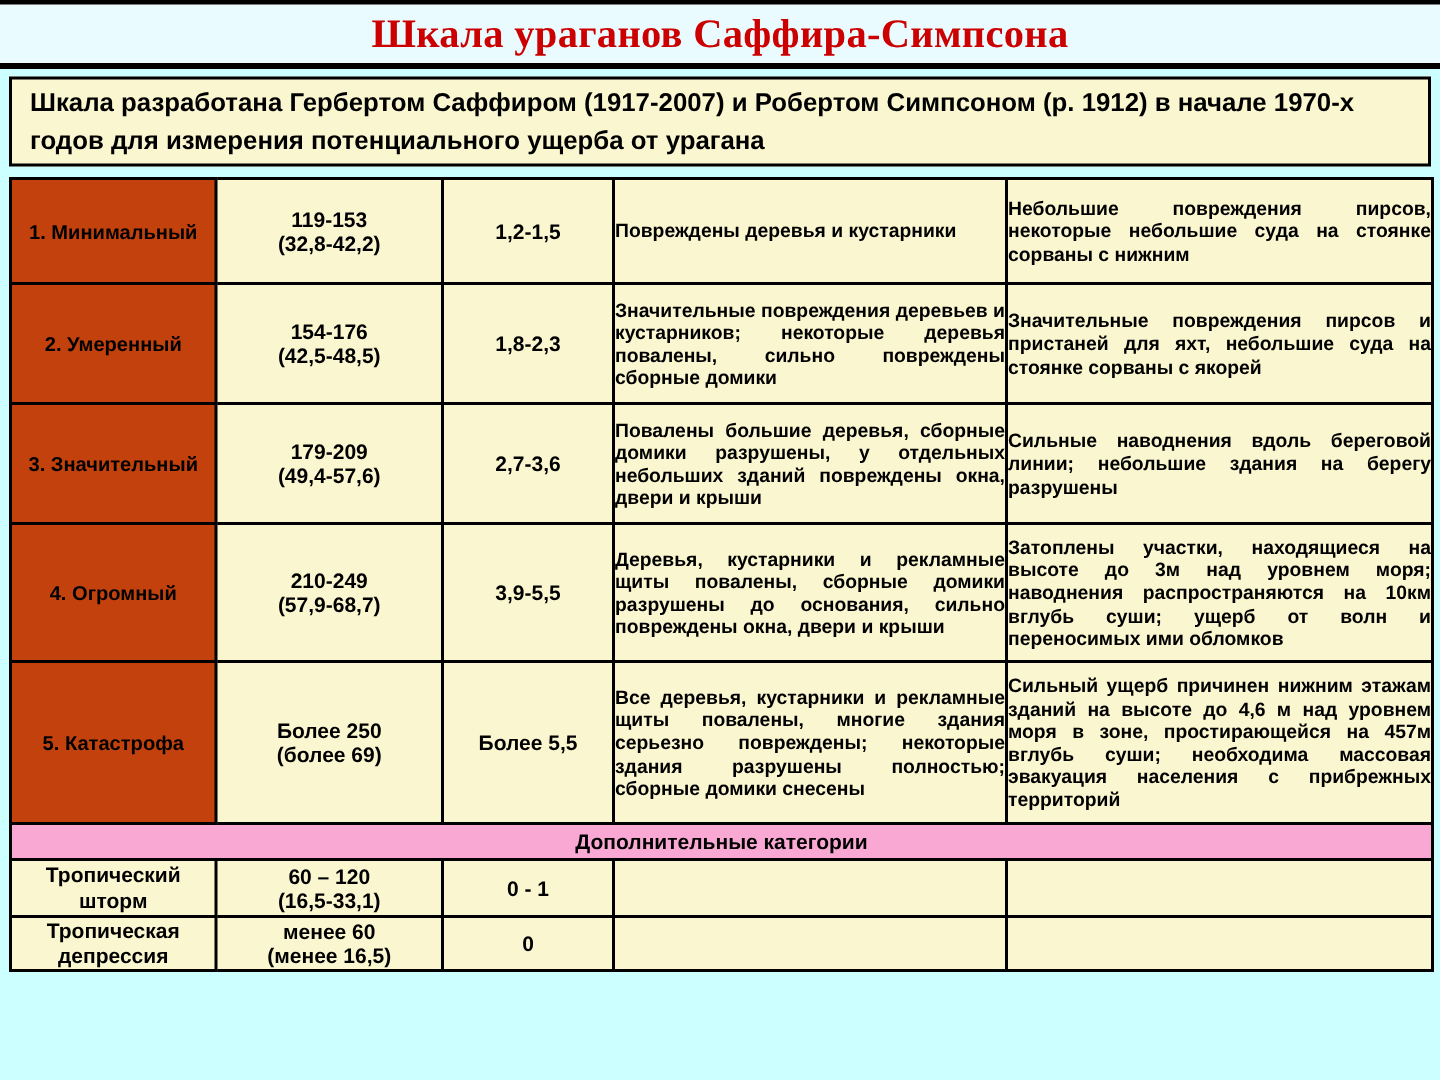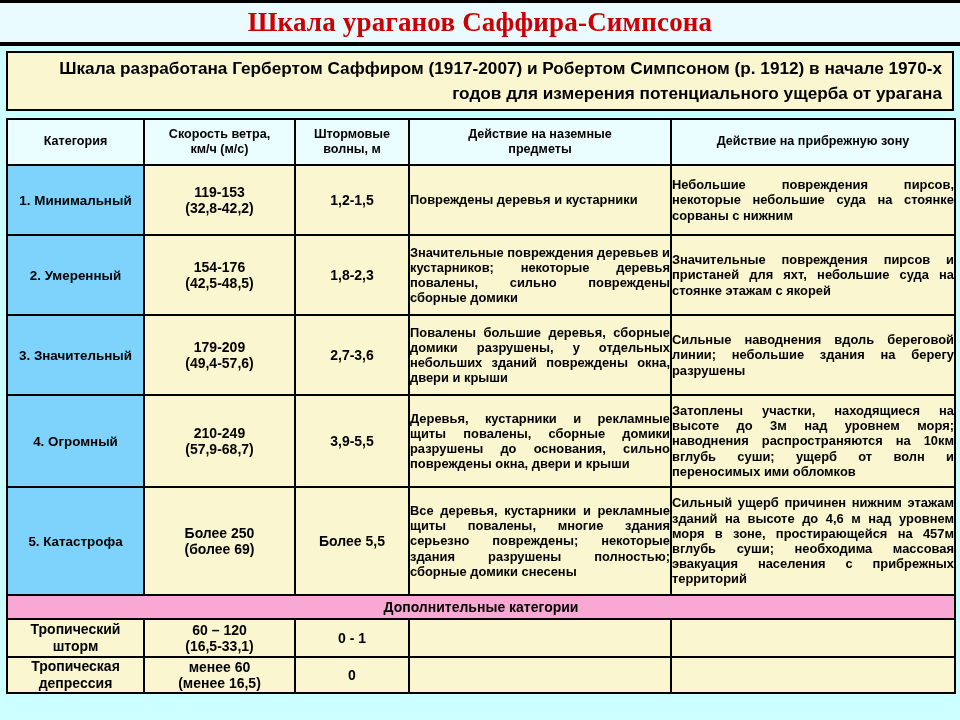--- a/index.html
+++ b/index.html
@@ -58,21 +58,21 @@
     padding: 4px 10px 4px 12px;
     display: flex;
     align-items: center;
   }
   .desc-text {
     font-family: "Liberation Sans", sans-serif;
     font-weight: bold;
     font-size: 17.2px;
     line-height: 1.45;
     color: #000000;
-    text-align: right;
+    text-align: left;
   }
 
   
   .main-table {
     position: absolute;
     left: 6px;
     top: 118px;
     width: 948px;
     border-collapse: collapse;
     table-layout: fixed;
@@ -92,21 +92,21 @@
     font-weight: bold;
     font-size: 12.6px;
     line-height: 1.2;
     color: #000000;
     padding: 4px 3px;
     height: 46px;
   }
 
   
   .c-cat {
-    background: #7dd3fc;
+    background: #c2410c;
     text-align: center;
     font-weight: bold;
     font-size: 13.4px;
     color: #000000;
     padding: 3px 2px;
     margin-left: 12px;
   }
   .c-wind, .c-wave {
     background: #FAF6CF;
     text-align: center;
@@ -170,47 +170,37 @@
 
   <table class="main-table">
     <colgroup>
       <col style="width:137px">
       <col style="width:151px">
       <col style="width:114px">
       <col style="width:262px">
       <col style="width:284px">
     </colgroup>
     <tbody>
-      <tr class="hdr">
-        <td>Категория</td>
-        <td style="white-space:pre-line">Скорость ветра,
-км/ч (м/с)</td>
-        <td style="white-space:pre-line">Штормовые
-волны, м</td>
-        <td style="white-space:pre-line">Действие на наземные
-предметы</td>
-        <td>Действие на прибрежную зону</td>
-      </tr>
 
       <tr style="height:70px">
         <td class="c-cat">1. Минимальный</td>
         <td class="c-wind">119-153
 (32,8-42,2)</td>
         <td class="c-wave">1,2-1,5</td>
         <td class="c-desc">Повреждены деревья и кустарники</td>
         <td class="c-desc">Небольшие повреждения пирсов, некоторые небольшие суда на стоянке сорваны с нижним</td>
       </tr>
 
       <tr style="height:80px">
         <td class="c-cat">2. Умеренный</td>
         <td class="c-wind">154-176
 (42,5-48,5)</td>
         <td class="c-wave">1,8-2,3</td>
         <td class="c-desc">Значительные повреждения деревьев и кустарников; некоторые деревья повалены, сильно повреждены сборные домики</td>
-        <td class="c-desc">Значительные повреждения пирсов и пристаней для яхт, небольшие суда на стоянке этажам с якорей</td>
+        <td class="c-desc">Значительные повреждения пирсов и пристаней для яхт, небольшие суда на стоянке сорваны с якорей</td>
       </tr>
 
       <tr style="height:80px">
         <td class="c-cat">3. Значительный</td>
         <td class="c-wind">179-209
 (49,4-57,6)</td>
         <td class="c-wave">2,7-3,6</td>
         <td class="c-desc">Повалены большие деревья, сборные домики разрушены, у отдельных небольших зданий повреждены окна, двери и крыши</td>
         <td class="c-desc">Сильные наводнения вдоль береговой линии; небольшие здания на берегу разрушены</td>
       </tr>

